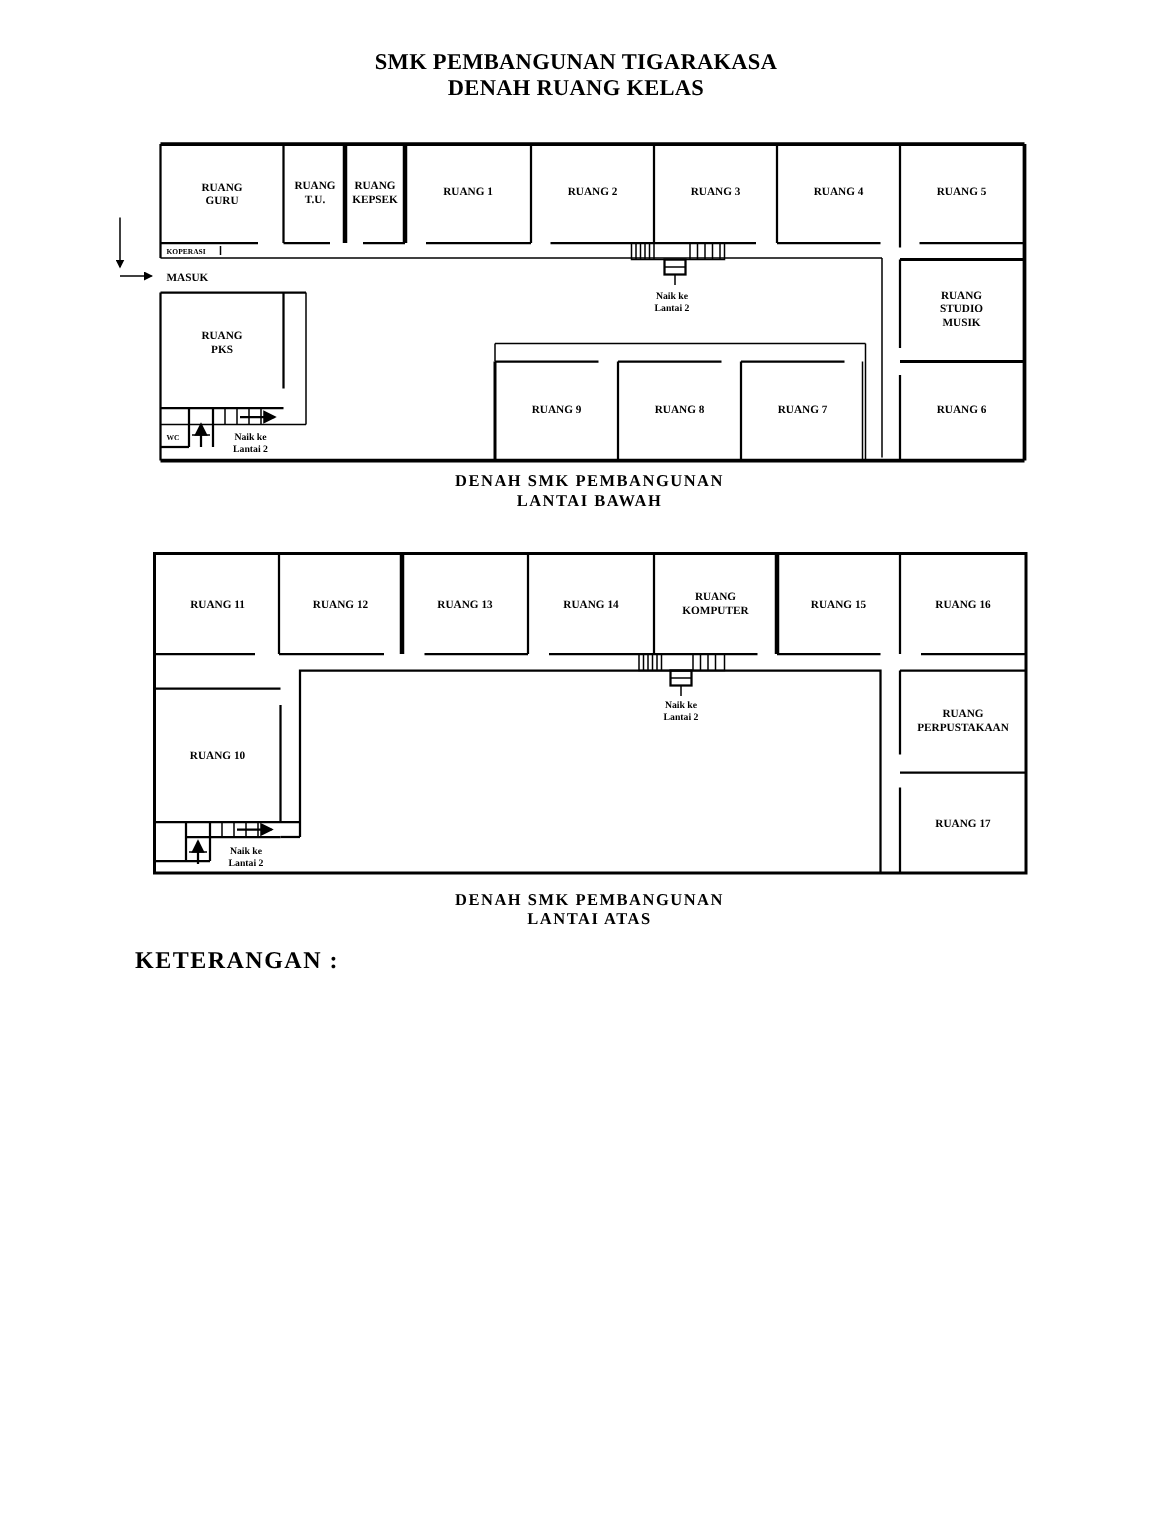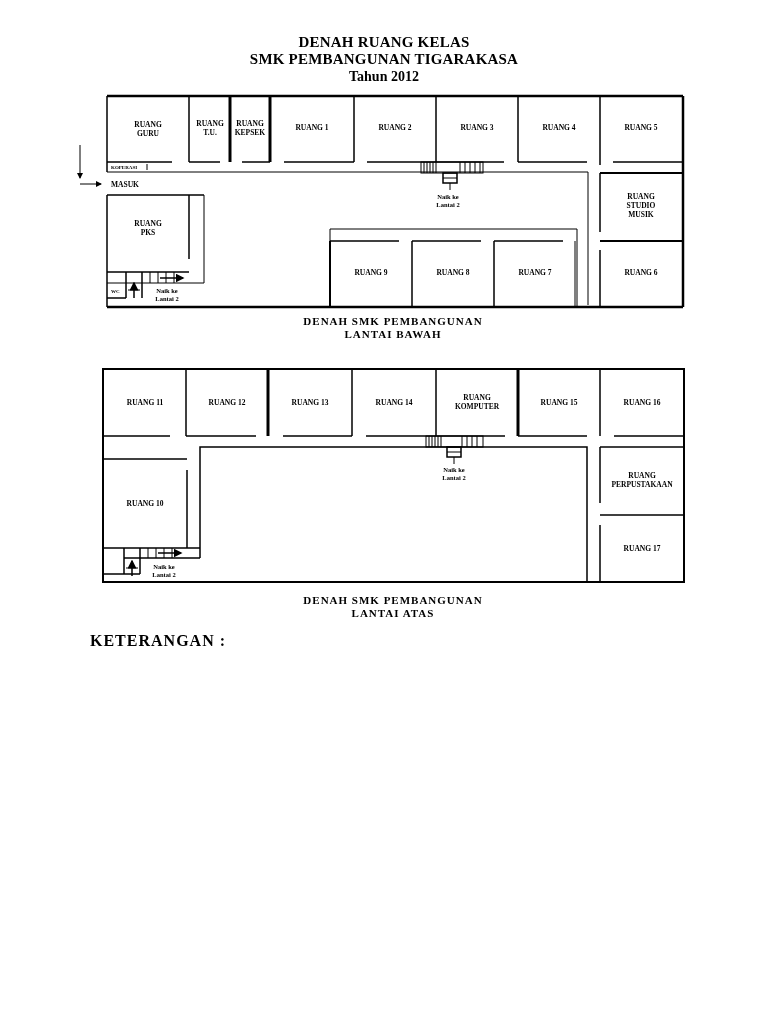--- a/index.html
+++ b/index.html
@@ -9,23 +9,22 @@
     .title-year { font-weight: bold; font-size: 14px; line-height: 17px; }
     .caption { position: absolute; left: 0; width: 786px; text-align: center; font-weight: bold; font-size: 11px; line-height: 13px; letter-spacing: 1px; }
     .keterangan { position: absolute; left: 90px; top: 632px; font-weight: bold; font-size: 16px; letter-spacing: 1px; }
     svg.plan { position: absolute; left: 0; top: 0; }
     svg text { font-family: "Liberation Serif", "DejaVu Serif", serif; font-weight: bold; fill: #000; }
   </style>
 </head>
 <body>
 
 <div class="title-block">
+  <div class="title-line">SMK PEMBANGUNAN TIGARAKASA</div>
   <div class="title-line">DENAH RUANG KELAS</div>
-  <div class="title-line">SMK PEMBANGUNAN TIGARAKASA</div>
-  <div class="title-year">Tahun 2012</div>
 </div>
 
 <svg class="plan" width="768" height="1024" viewBox="0 0 768 1024" xmlns="http://www.w3.org/2000/svg">
   <defs>
     <marker id="arrowhead" markerWidth="6" markerHeight="6" refX="5" refY="3" orient="auto">
       <path d="M0,0 L6,3 L0,6 Z" fill="#000"></path>
     </marker>
   </defs>
 
   <g stroke="#000" fill="none">

